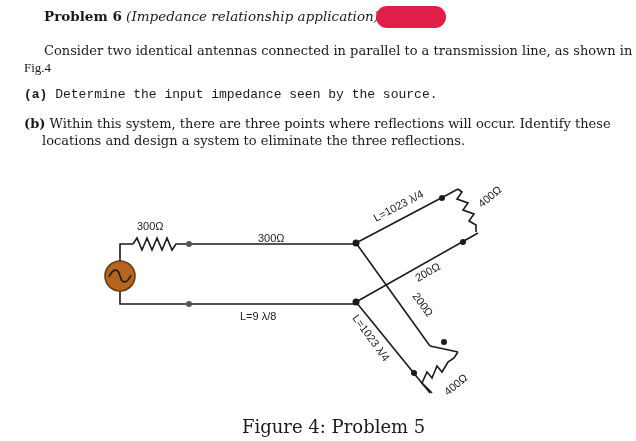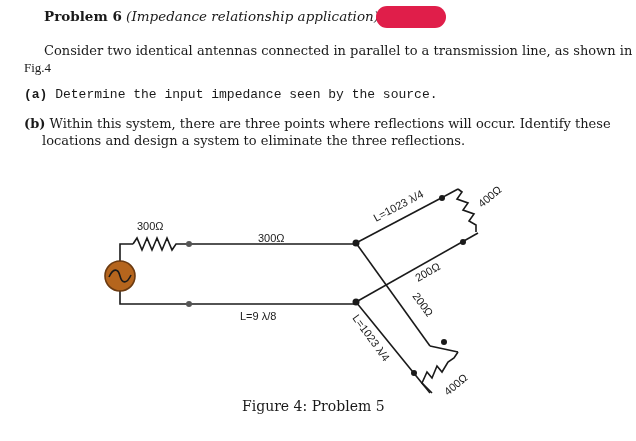--- a/index.html
+++ b/index.html
@@ -11,21 +11,21 @@
   .title i { font-style: italic; }
   .redact { left: 376px; top: 6px; width: 70px; height: 22px; border-radius: 11px;
             background: #e01e4a; }
   .para { font-size: 13px; line-height: 17px; }
   .p1 { left: 44px; top: 42px; }
   .p1b { left: 24px; top: 59px; font-family: Liberation Serif, serif; }
   .qa { left: 24px; top: 86px; font-family: Liberation Mono, monospace; }
   .qb { left: 24px; top: 115px; }
   .qb2 { left: 42px; top: 132px; }
   .lbl { font-weight: bold; }
-  .caption { left: 242px; top: 398px; font-size: 14px; }
+  .caption { left: 242px; top: 416px; font-size: 18px; }
   svg { position: absolute; left: 0; top: 0; }
   svg text { font-family: "Liberation Sans", "DejaVu Sans", sans-serif; font-size: 11px; fill: #1a1a1a; }
 </style>
 </head>
 <body>
 
 <div class="abs title">
   <b>Problem 6</b>
   <i>(Impedance relationship application)</i>
 </div>

